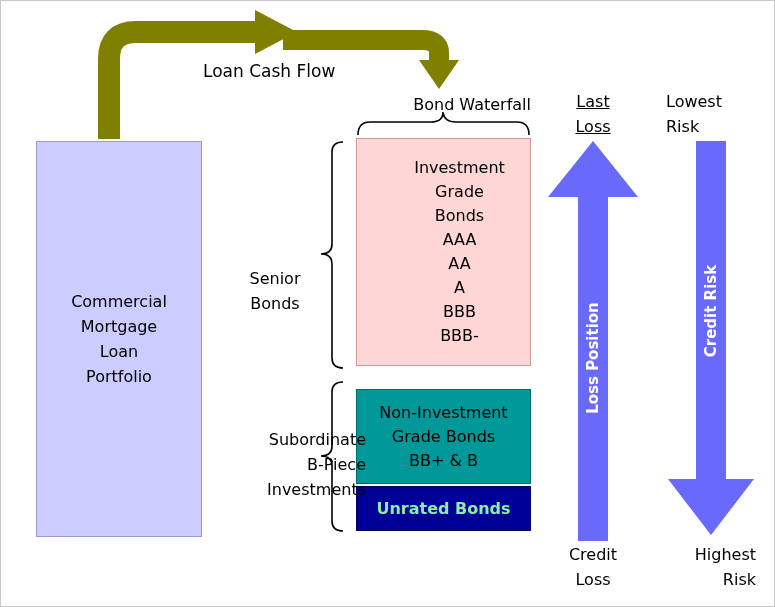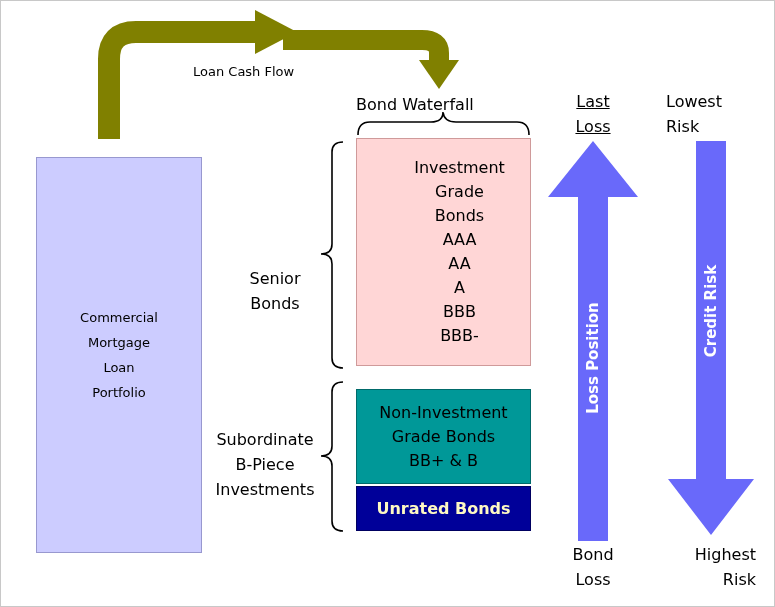--- a/index.html
+++ b/index.html
@@ -31,49 +31,49 @@
 
   .box {
     position: absolute;
     display: flex;
     align-items: center;
     justify-content: center;
     text-align: center;
     box-sizing: border-box;
   }
   .portfolio-box {
-    left: 35px; top: 156px; width: 166px; height: 396px;
+    left: 35px; top: 140px; width: 166px; height: 396px;
     background: var(--portfolio-fill);
     border: 1px solid var(--portfolio-border);
-    font-size: 13px; line-height: 25px;
+    font-size: 16px; line-height: 25px;
   }
   .investment-box {
     left: 355px; top: 137px; width: 175px; height: 228px;
     background: var(--investment-fill);
     border: 1px solid var(--investment-border);
     font-size: 16px; line-height: 24px; padding-left: 32px;
   }
   .noninvestment-box {
     left: 355px; top: 380px; width: 175px; height: 95px;
     background: var(--noninvestment-fill);
     border: 1px solid var(--noninvestment-border);
     font-size: 16px; line-height: 24px; margin-top: 8px;
   }
   .unrated-box {
     left: 355px; top: 485px; width: 175px; height: 45px;
     background: var(--unrated-fill);
     border: 1px solid var(--unrated-border);
-    font-size: 16px; font-weight: bold; color: #fef9c3;
+    font-size: 16px; font-weight: bold; color: #86efac;
   }
 
   .lbl { position: absolute; font-size: 16px; line-height: 25px; }
-  .loan-cash-flow { left: 192px; top: 58px; font-size: 13px; }
-  .bond-waterfall { left: 355px; top: 91px; width: 175px; text-align: left; }
+  .loan-cash-flow { left: 202px; top: 58px; font-size: 17px; }
+  .bond-waterfall { left: 355px; top: 91px; width: 175px; text-align: right; }
   .senior-bonds { left: 230px; top: 228px; width: 88px; text-align: center; margin-top: 37px; }
-  .subordinate { left: 202px; top: 426px; width: 124px; text-align: center; }
+  .subordinate { left: 202px; top: 426px; width: 124px; text-align: right; padding-left: 39px; }
   .last-loss { left: 551px; top: 88px; width: 82px; text-align: center; text-decoration: underline; }
   .first-loss { left: 551px; top: 541px; width: 82px; text-align: center; }
   .lowest-risk { left: 665px; top: 88px; width: 90px; text-align: left; }
   .highest-risk { left: 665px; top: 541px; width: 90px; text-align: right; }
 
   .vlabel {
     position: absolute;
     width: 300px; height: 20px; line-height: 20px;
     text-align: center;
     transform: rotate(-90deg);
@@ -144,21 +144,21 @@
   <div class="lbl senior-bonds pre">Senior
 Bonds</div>
 
   <div class="lbl subordinate pre">Subordinate
 B-Piece
 Investments</div>
 
   <div class="lbl last-loss pre">Last
 Loss</div>
 
-  <div class="lbl first-loss pre">Bond
+  <div class="lbl first-loss pre">Credit
 Loss</div>
 
   <div class="lbl lowest-risk pre">Lowest
 Risk</div>
 
   <div class="lbl highest-risk pre">Highest
 Risk</div>
 
   <div class="vlabel loss-position">Loss Position</div>
 

